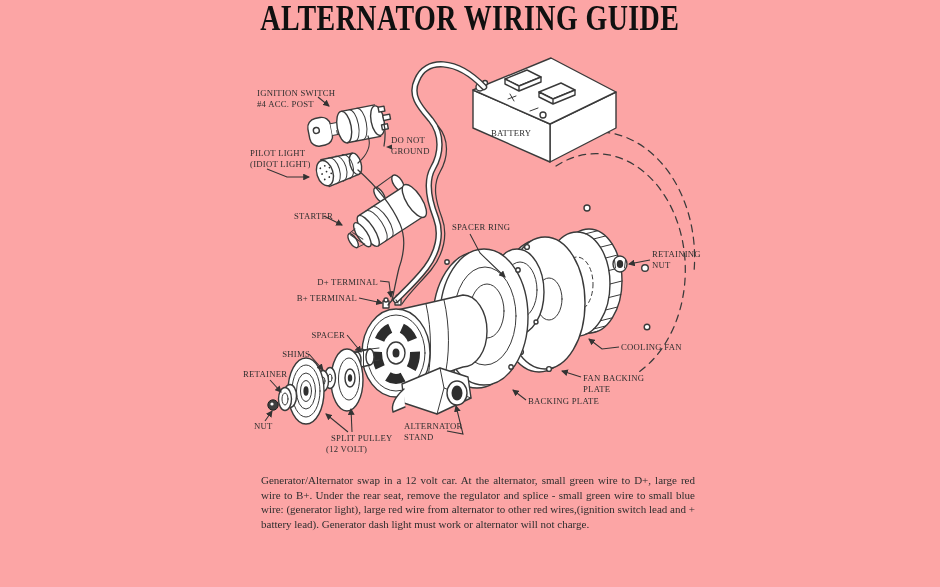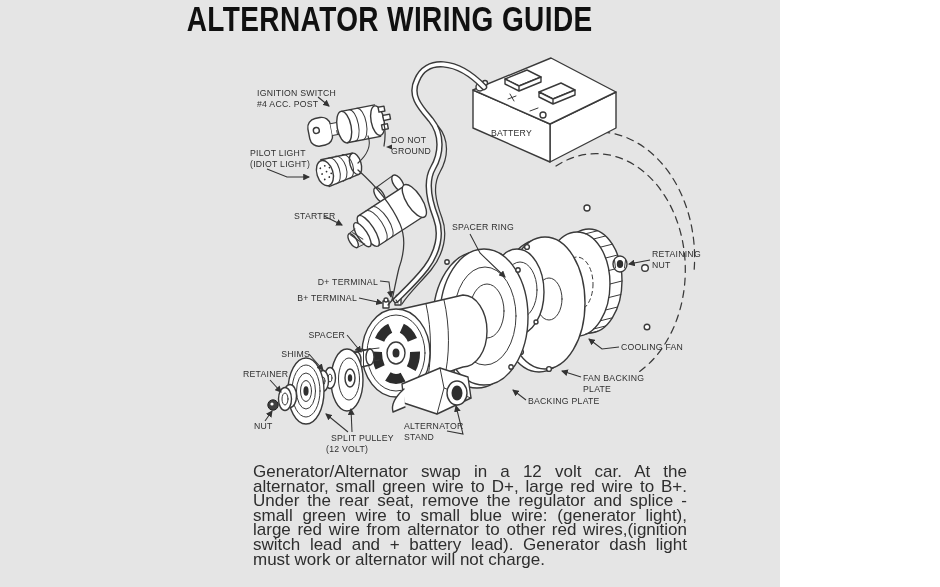--- a/index.html
+++ b/index.html
@@ -1,23 +1,23 @@
 <!DOCTYPE html>
 <html><head>
 <meta charset="utf-8">
 <style>
   html,body{margin:0;padding:0;background:#ffffff;}
-  .page{position:relative;width:780px;height:587px;background:#e5e5e5;overflow:hidden;
-        font-family:Liberation Sans, sans-serif;}
+  .page{position:relative;width:940px;height:587px;background:#fca5a5;overflow:hidden;
+        font-family:Liberation Serif, serif;}
   .title-wrap{position:absolute;top:1px;left:0;width:100%;text-align:center;}
   .title{display:inline-block;font-size:35px;font-weight:900;color:#101010;
          transform:scaleX(0.80);transform-origin:center;line-height:1.05;white-space:nowrap;
          letter-spacing:0.5px;}
-  .caption{position:absolute;left:249px;top:461px;width:434px;margin:4px;
-           font-size:17px;line-height:14.6px;text-align:justify;color:#2e2e2e;}
+  .caption{position:absolute;left:249px;top:461px;width:434px;margin:12px;
+           font-size:11px;line-height:14.6px;text-align:justify;color:#2e2e2e;}
   svg.diagram{position:absolute;left:0;top:0;}
   .ink{stroke:#3a3a3a;fill:none;stroke-width:1.4;stroke-linecap:round;stroke-linejoin:round;}
   .ink2{stroke:#3a3a3a;fill:none;stroke-width:1;stroke-linecap:round;}
   .wfill{fill:#ffffff;}
   .dk{fill:#2f2f2f;stroke:none;}
   .dash{stroke-dasharray:7 5.5;stroke-width:1.25;}
   .dash2{stroke-dasharray:4 3.5;stroke-width:1;}
   .lbl{font-size:8.7px;fill:#2f2f2f;letter-spacing:.25px;}
   .ldr{stroke:#333333;stroke-width:1.05;fill:none;}
   .cable{stroke:#3a3a3a;stroke-width:6.5;fill:none;stroke-linecap:round;}

